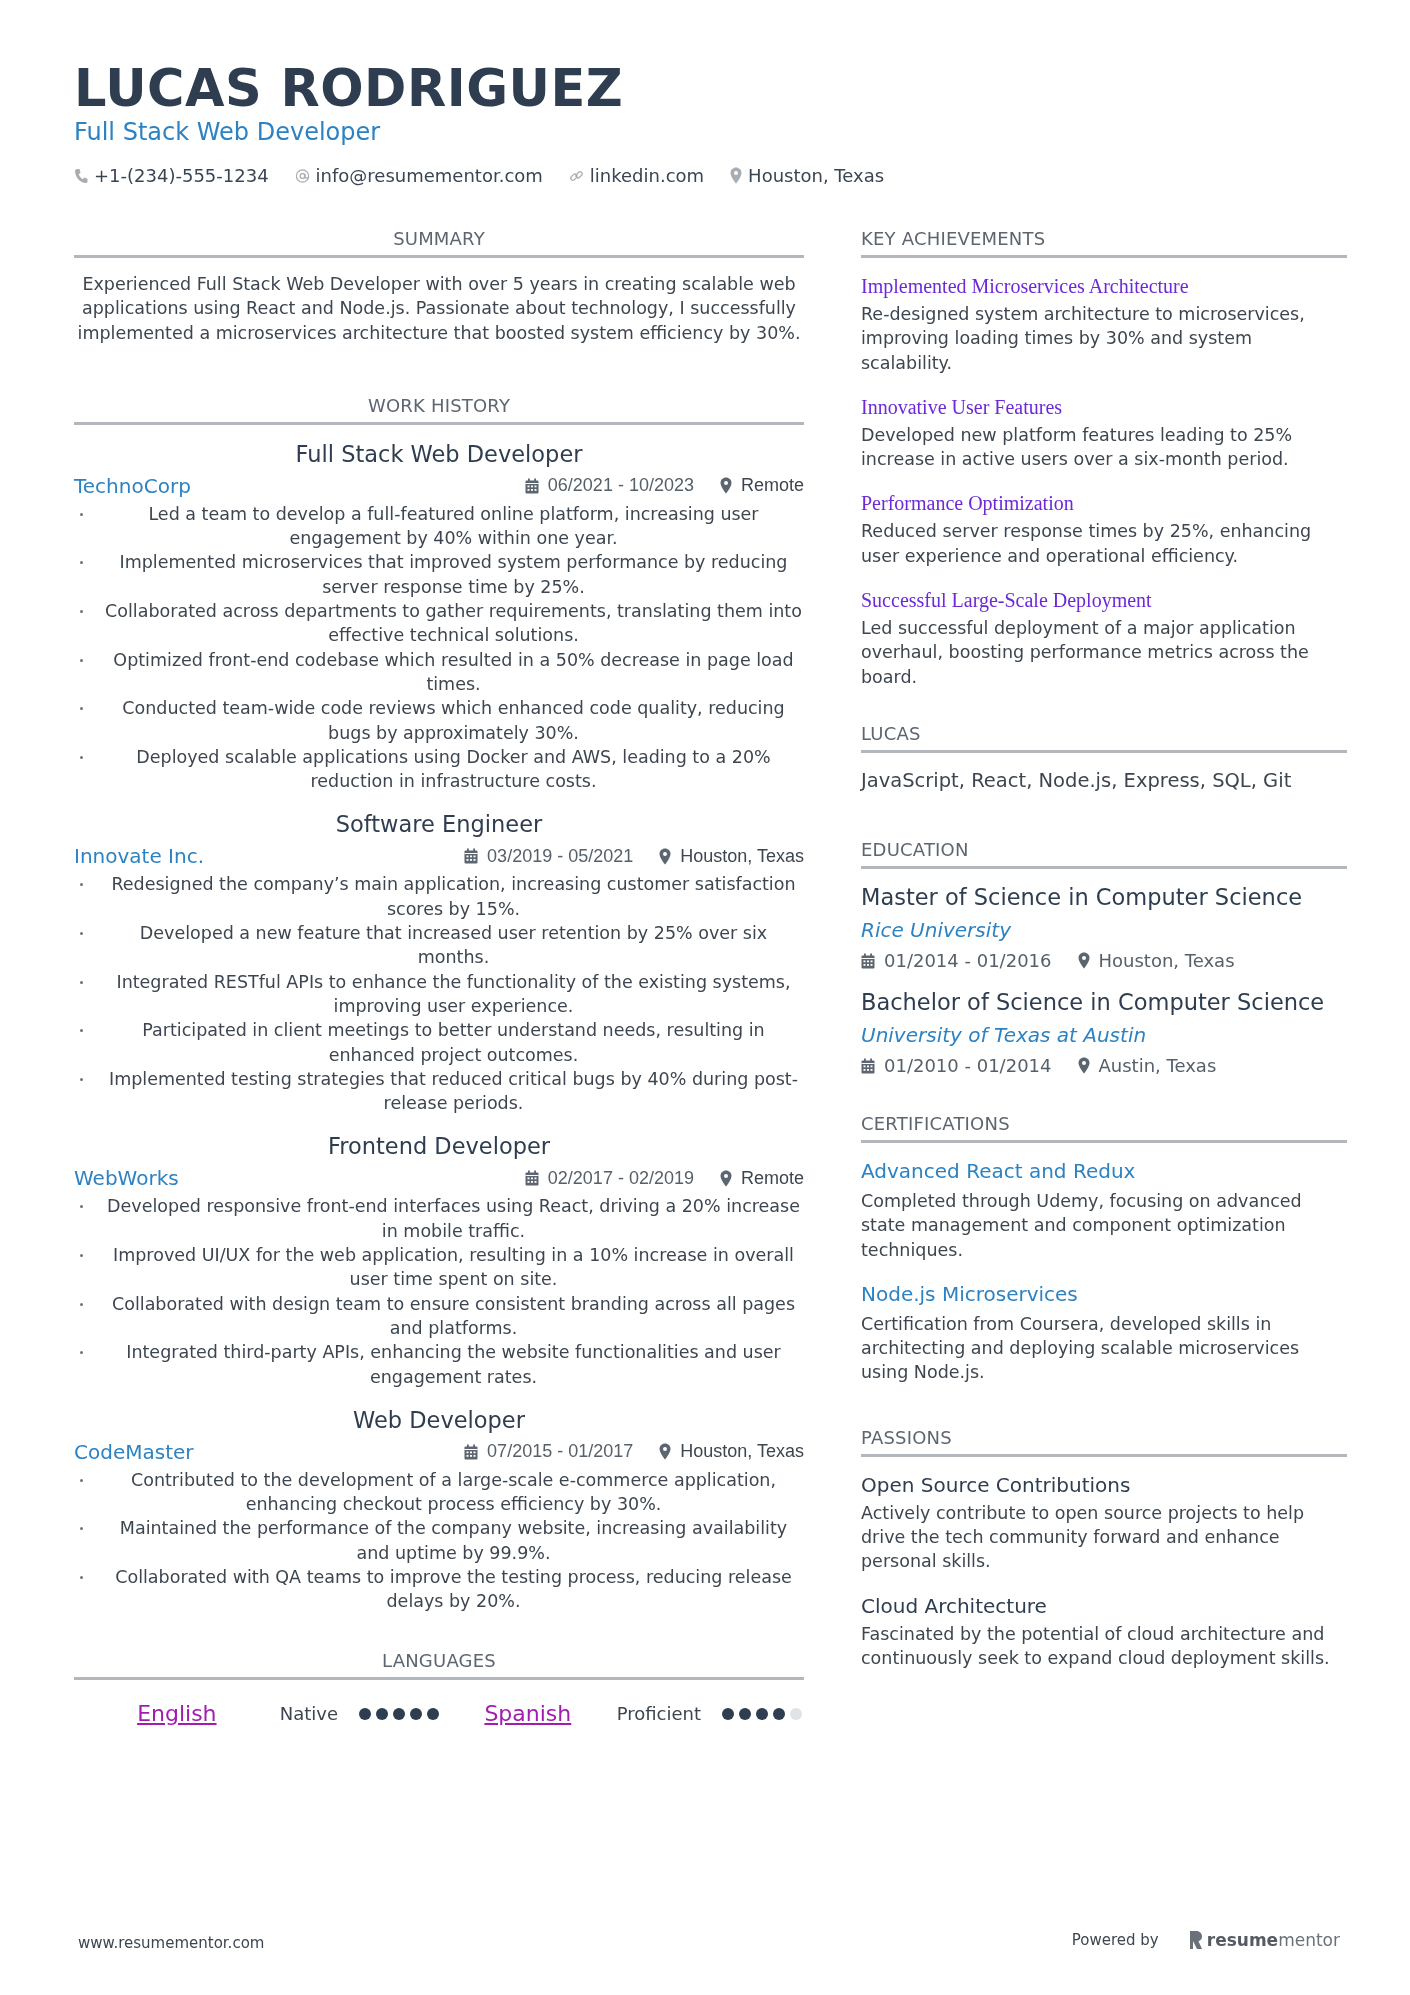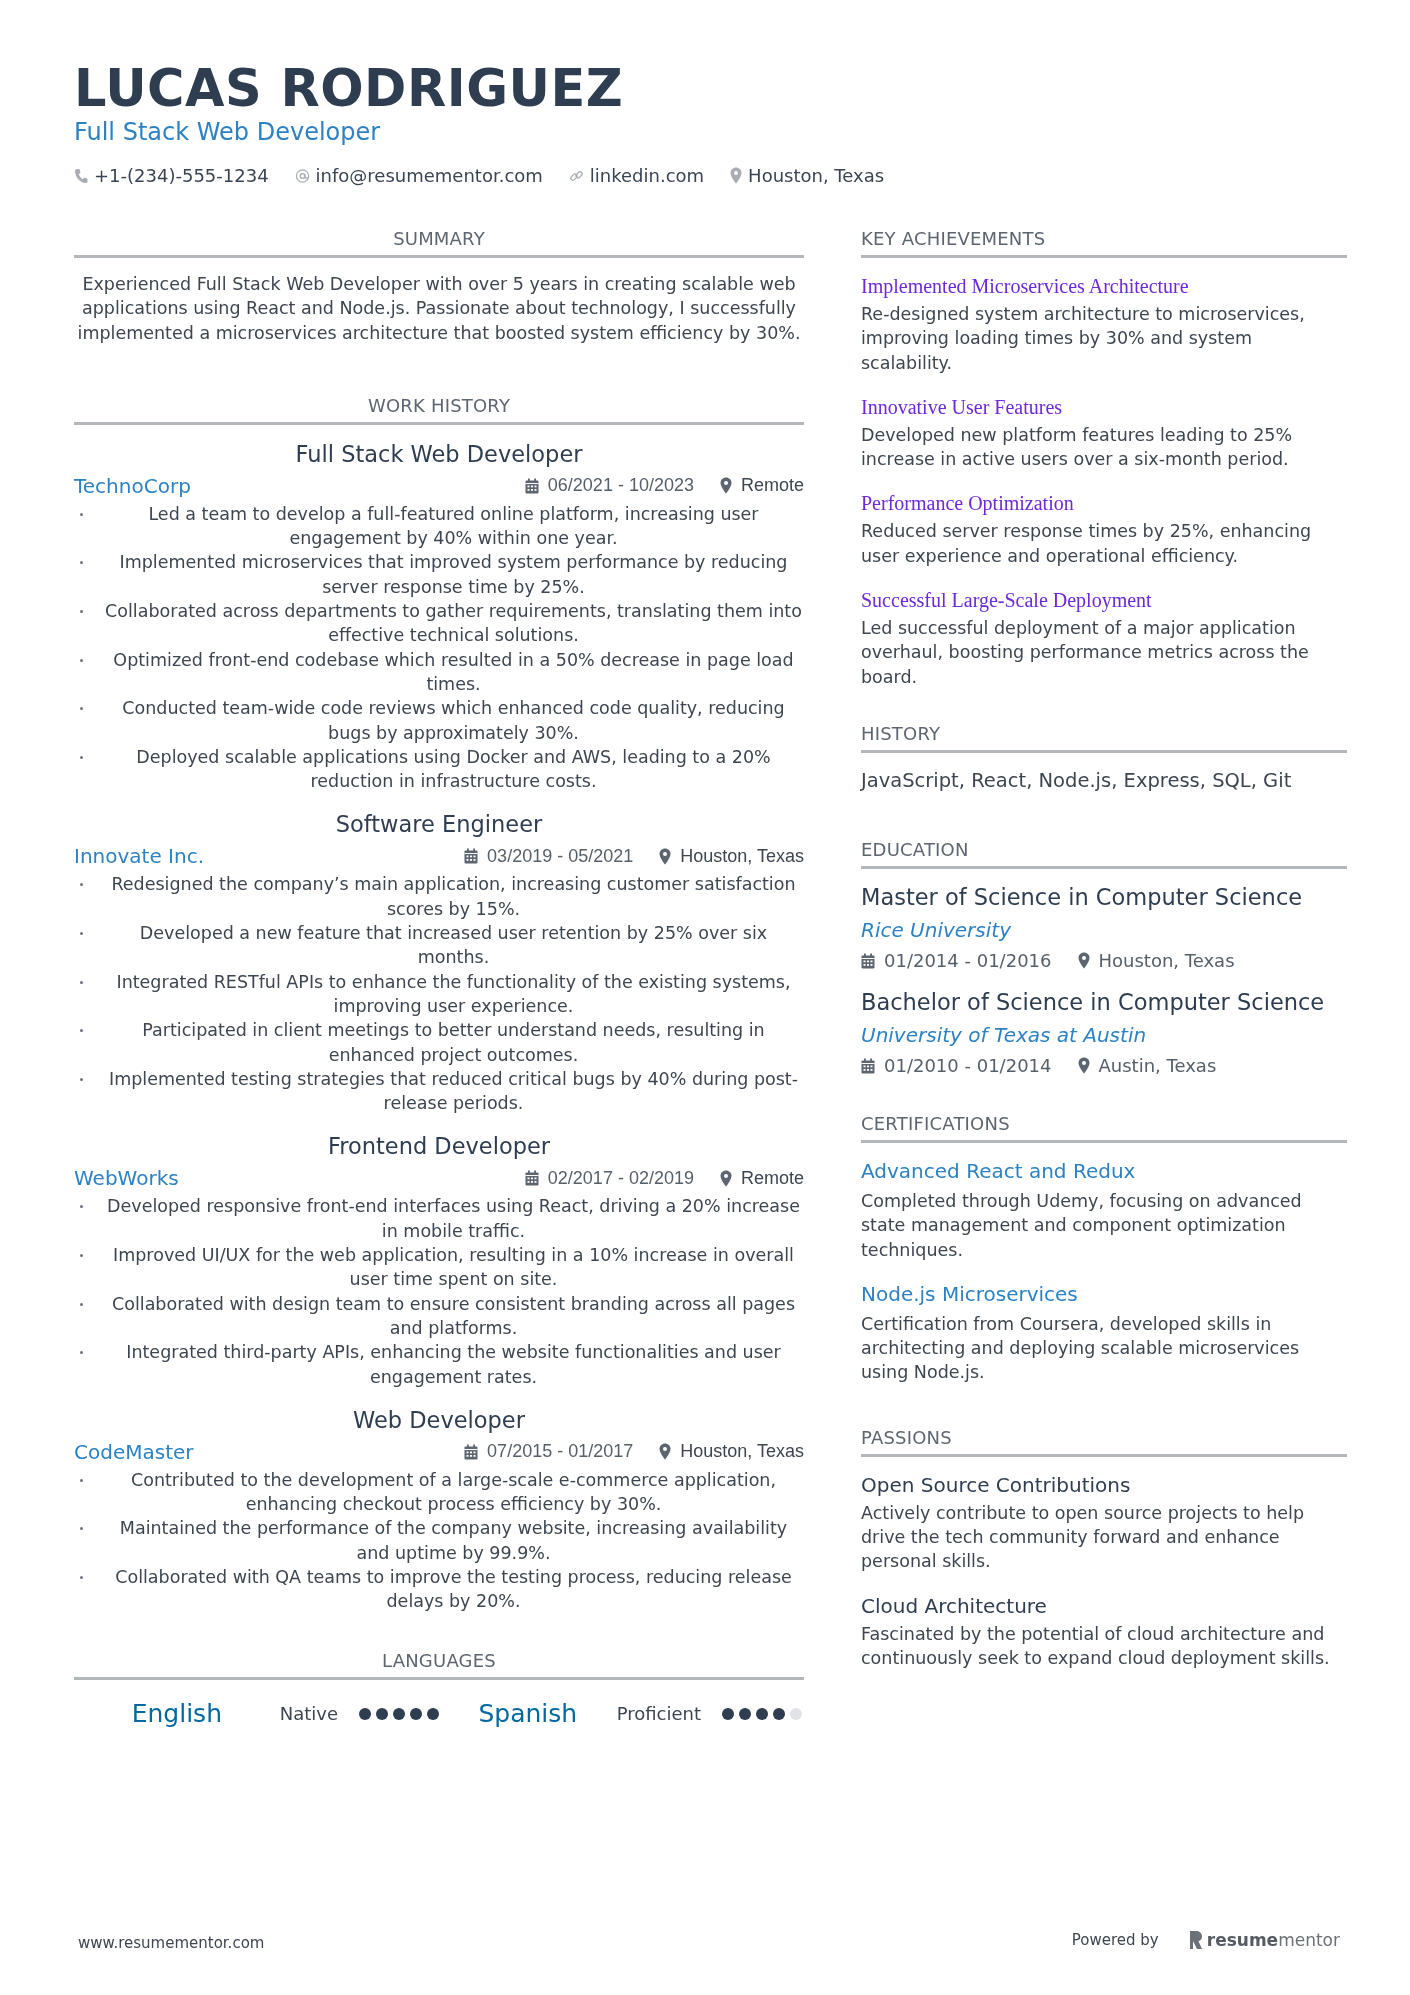--- a/index.html
+++ b/index.html
@@ -98,21 +98,21 @@
     position: absolute; left: 6px; top: 11px;
     width: 3px; height: 3px; border-radius: 50%;
     background: #6b737c;
   }
 
   
   .languages { margin-top: 36px; }
   .lang-row { display: flex; align-items: center; height: 40px; }
   .lang { display: flex; align-items: center; width: 365px; }
   .lang + .lang { width: 363px; }
-  .lang-name { font-family: "DejaVu Sans", sans-serif; font-size: 25px; color: #0369a1; flex: 1; }
+  .lang-name { font-family: "DejaVu Sans", sans-serif; font-size: 22px; color: #a21caf; flex: 1; text-decoration: underline; }
   .lang-level { font-family: "DejaVu Sans", sans-serif; font-size: 18px; color: #3d4650; margin-right: 16px; }
   .dots { display: flex; }
   .dot { width: 12px; height: 12px; border-radius: 50%; background: #2e3d4f; margin-left: 5px; }
   .dot.off { background: #e1e3e6; }
 
   
   .ach { margin-bottom: 18px; }
   .ach-title {
     font-family: Liberation Serif, serif;
     font-size: 20px;
@@ -422,21 +422,21 @@
         <div class="ach-title">Performance Optimization</div>
         <div class="body-text">Reduced server response times by 25%, enhancing user experience and operational efficiency.</div>
       </div>
       <div class="ach">
         <div class="ach-title">Successful Large-Scale Deployment</div>
         <div class="body-text">Led successful deployment of a major application overhaul, boosting performance metrics across the board.</div>
       </div>
     </section>
 
     <section>
-      <div class="sec-head">HISTORY</div>
+      <div class="sec-head">LUCAS</div>
       <div class="skills-text">JavaScript, React, Node.js, Express, SQL, Git</div>
     </section>
 
     <section class="right-sec" style="margin-bottom:34px;">
       <div class="sec-head">EDUCATION</div>
       <div class="edu">
         <div class="edu-degree">Master of Science in Computer Science</div>
         <div class="edu-school">Rice University</div>
         <div class="edu-meta">
           <div class="meta-item">

